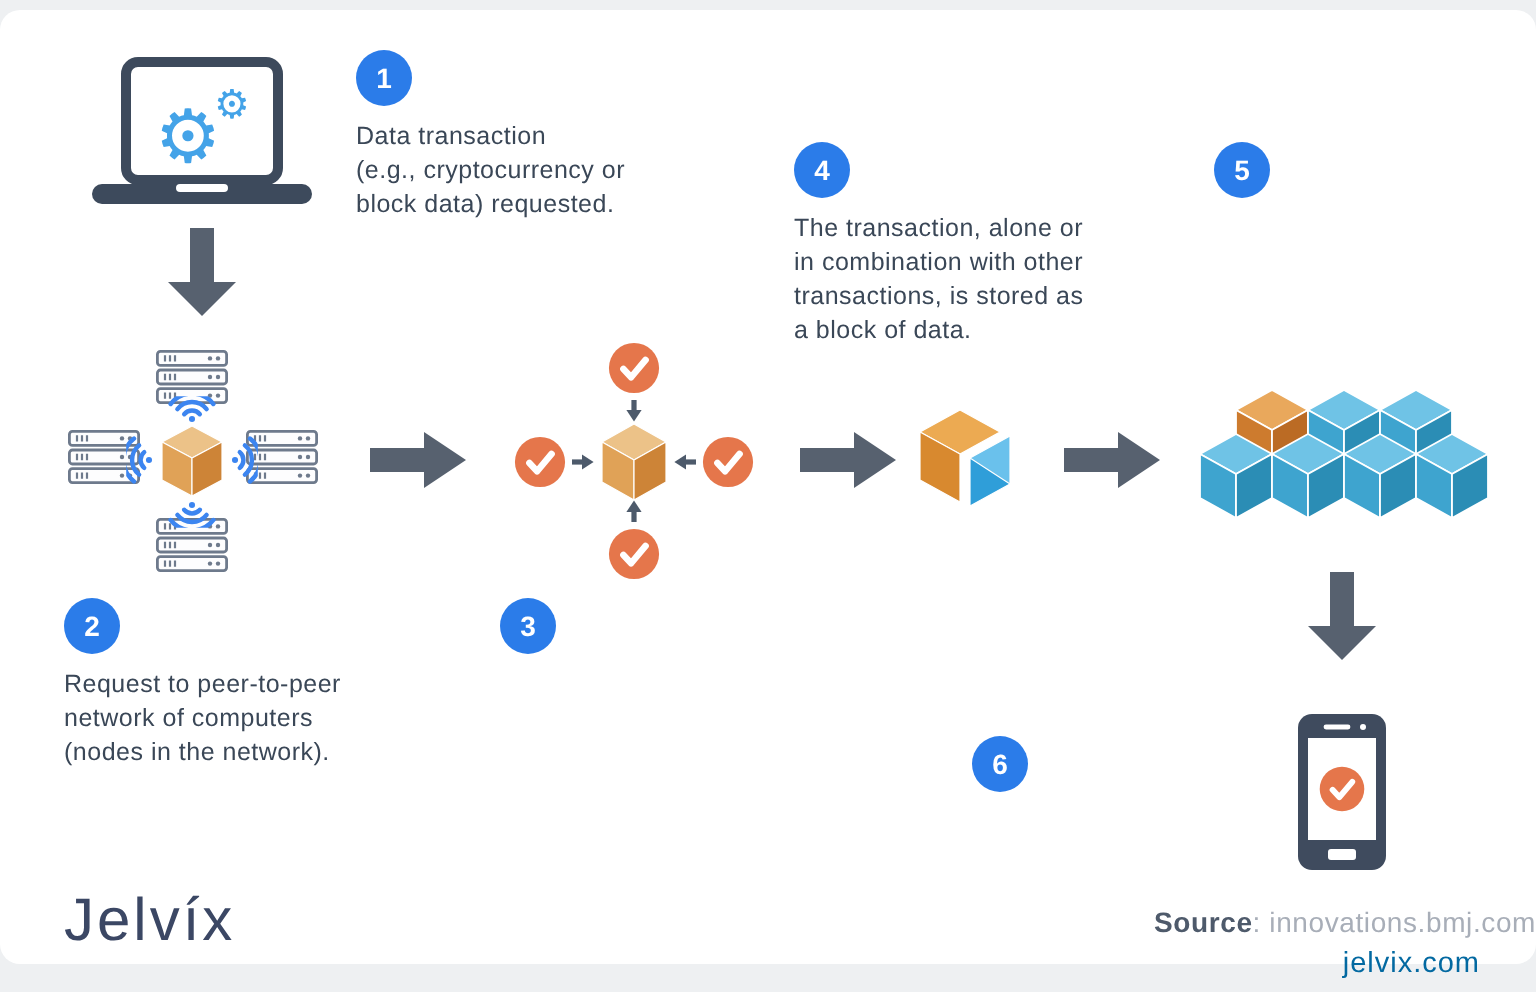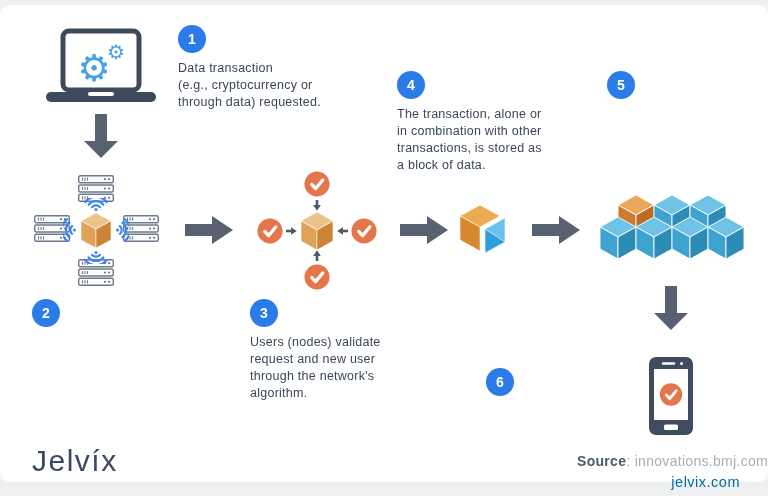--- a/index.html
+++ b/index.html
@@ -79,31 +79,30 @@
   </defs>
 </svg>
 
 <div class="canvas">
   <div class="card"></div>
 
   <div class="step" style="left:178px;top:25px;">
     <div class="badge">1</div>
     <div class="step-text">Data transaction
 (e.g., cryptocurrency or
-through data) requested.</div>
+block data) requested.</div>
   </div>
   <div class="step" style="left:32px;top:299px;">
     <div class="badge">2</div>
+    <div class="step-text">Request to peer-to-peer
+network of computers
+(nodes in the network).</div>
   </div>
   <div class="step" style="left:250px;top:299px;">
     <div class="badge">3</div>
-    <div class="step-text">Users (nodes) validate
-request and new user
-through the network's
-algorithm.</div>
   </div>
   <div class="step" style="left:397px;top:71px;">
     <div class="badge">4</div>
     <div class="step-text">The transaction, alone or
 in combination with other
 transactions, is stored as
 a block of data.</div>
   </div>
   <div class="step" style="left:607px;top:71px;">
     <div class="badge">5</div>

